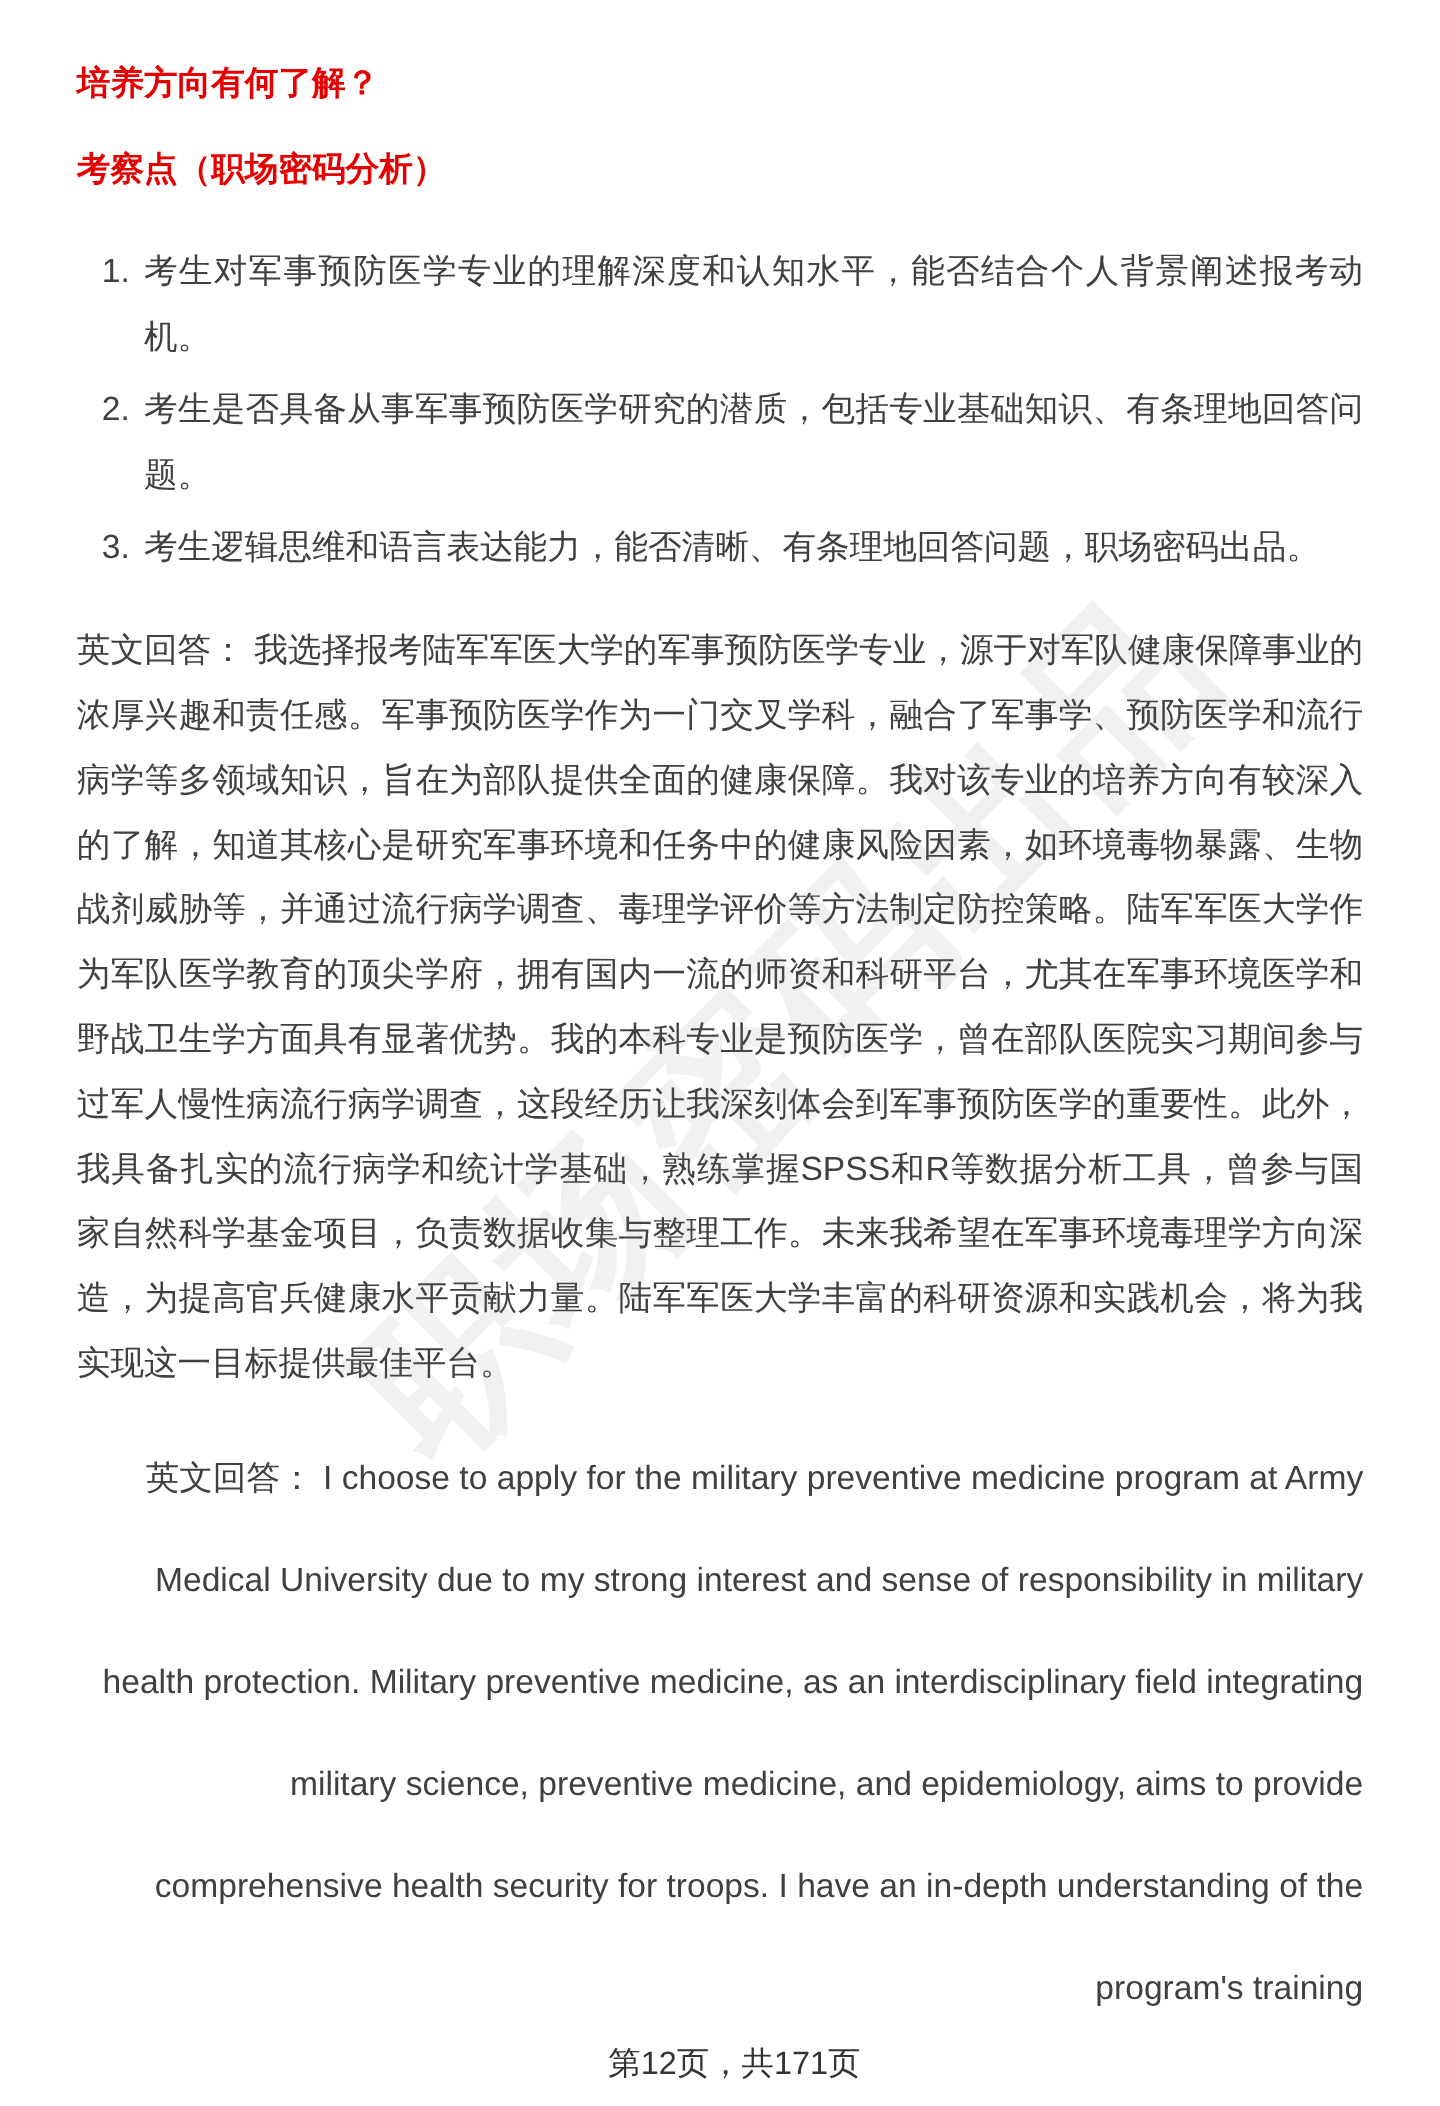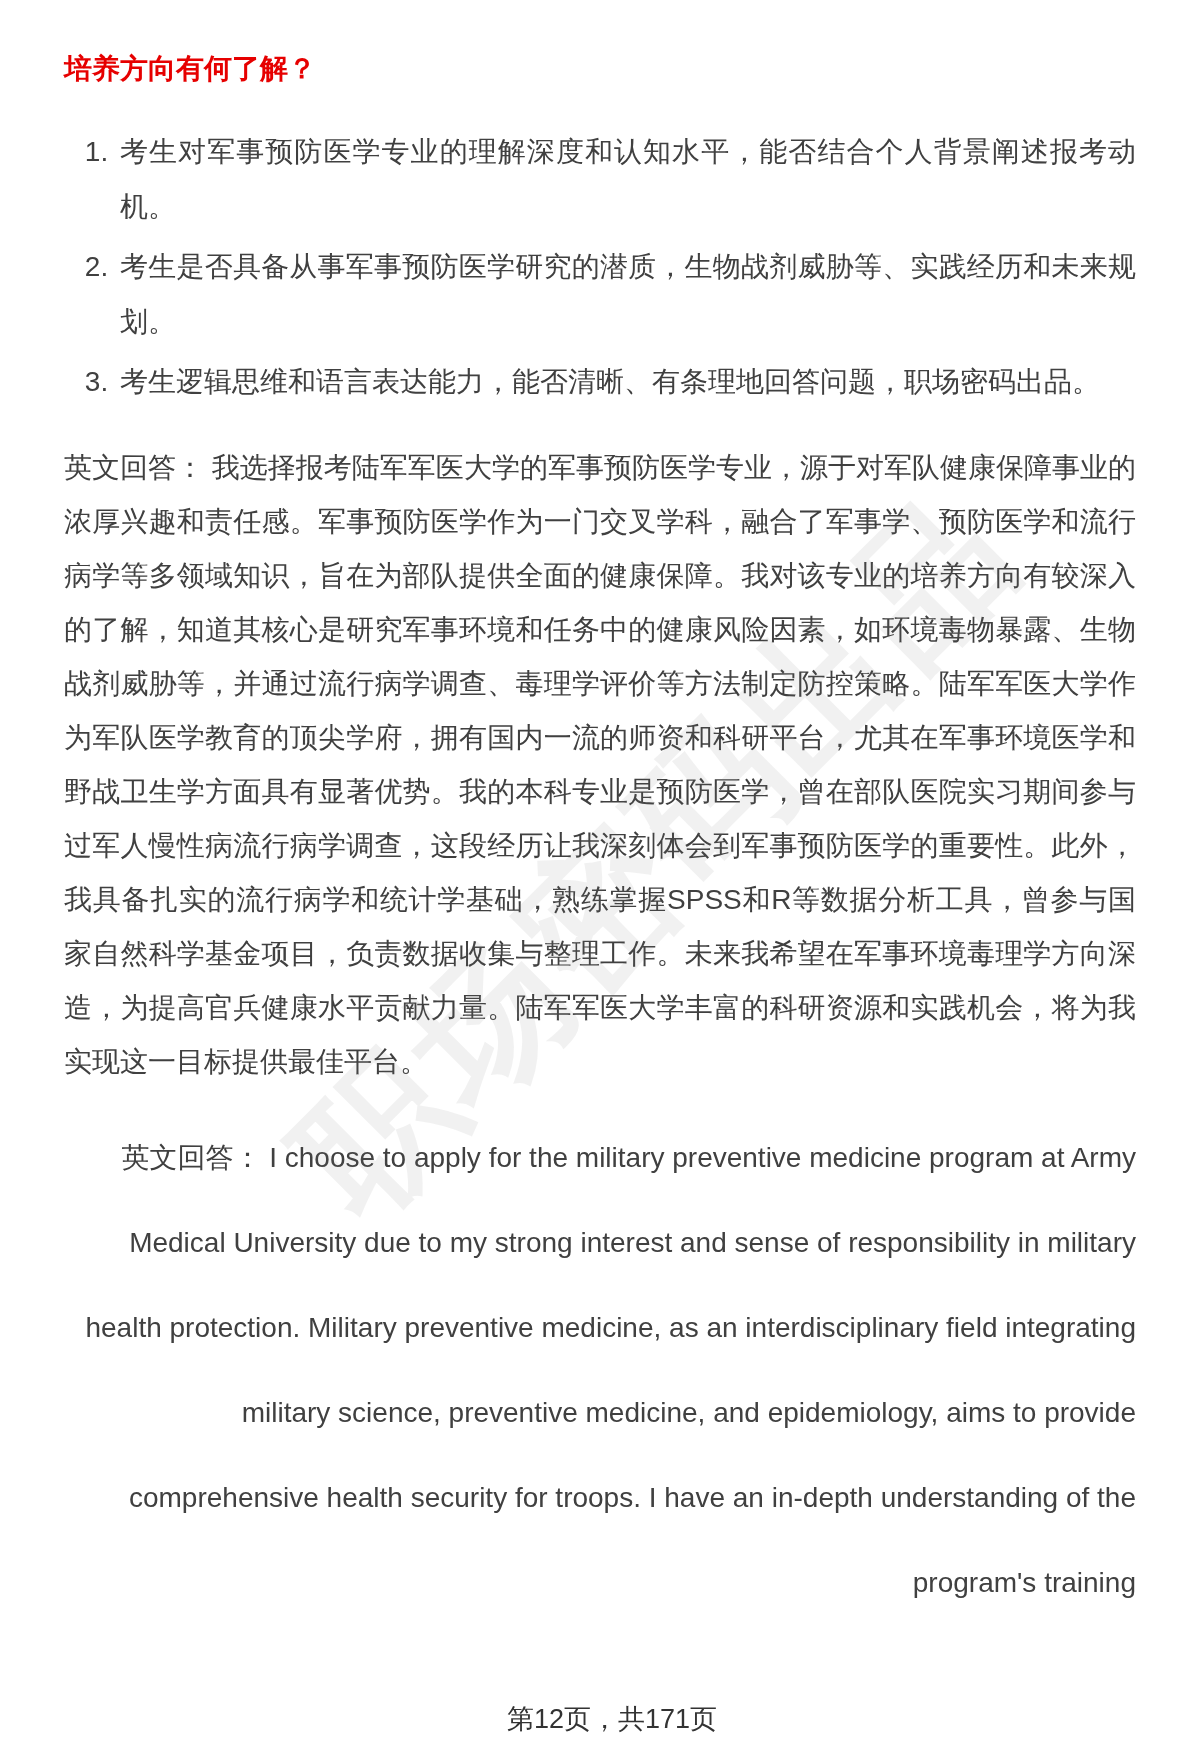--- a/index.html
+++ b/index.html
@@ -80,24 +80,25 @@
 </style>
 </head>
 <body>
 
 <div class="page">
 
   <div class="watermark">职场密码出品</div>
 
   <h1 class="heading">培养方向有何了解？</h1>
 
+  <h2 class="heading second">考察点（职场密码分析）</h2>
 
   <ol class="points">
     <li>考生对军事预防医学专业的理解深度和认知水平，能否结合个人背景阐述报考动机。</li>
-    <li>考生是否具备从事军事预防医学研究的潜质，生物战剂威胁等、实践经历和未来规划。</li>
+    <li>考生是否具备从事军事预防医学研究的潜质，包括专业基础知识、有条理地回答问题。</li>
     <li>考生逻辑思维和语言表达能力，能否清晰、有条理地回答问题，职场密码出品。</li>
   </ol>
 
   <p class="answer zh">
     <span>英文回答：</span>
     <span>我选择报考陆军军医大学的军事预防医学专业，源于对军队健康保障事业的浓厚兴趣和责任感。军事预防医学作为一门交叉学科，融合了军事学、预防医学和流行病学等多领域知识，旨在为部队提供全面的健康保障。我对该专业的培养方向有较深入的了解，知道其核心是研究军事环境和任务中的健康风险因素，如环境毒物暴露、生物战剂威胁等，并通过流行病学调查、毒理学评价等方法制定防控策略。陆军军医大学作为军队医学教育的顶尖学府，拥有国内一流的师资和科研平台，尤其在军事环境医学和野战卫生学方面具有显著优势。我的本科专业是预防医学，曾在部队医院实习期间参与过军人慢性病流行病学调查，这段经历让我深刻体会到军事预防医学的重要性。此外，我具备扎实的流行病学和统计学基础，熟练掌握SPSS和R等数据分析工具，曾参与国家自然科学基金项目，负责数据收集与整理工作。未来我希望在军事环境毒理学方向深造，为提高官兵健康水平贡献力量。陆军军医大学丰富的科研资源和实践机会，将为我实现这一目标提供最佳平台。</span>
   </p>
 
   <p class="answer en">
     <span>英文回答：</span>

